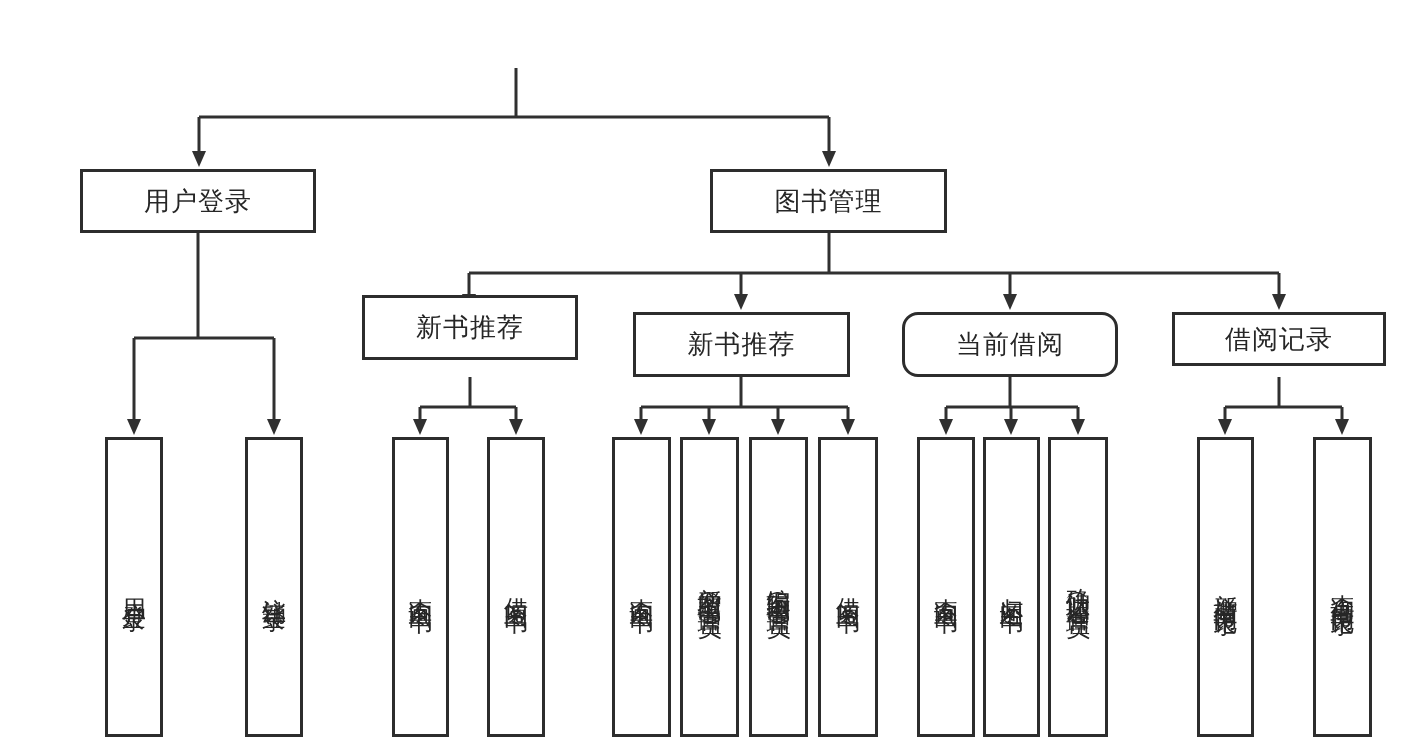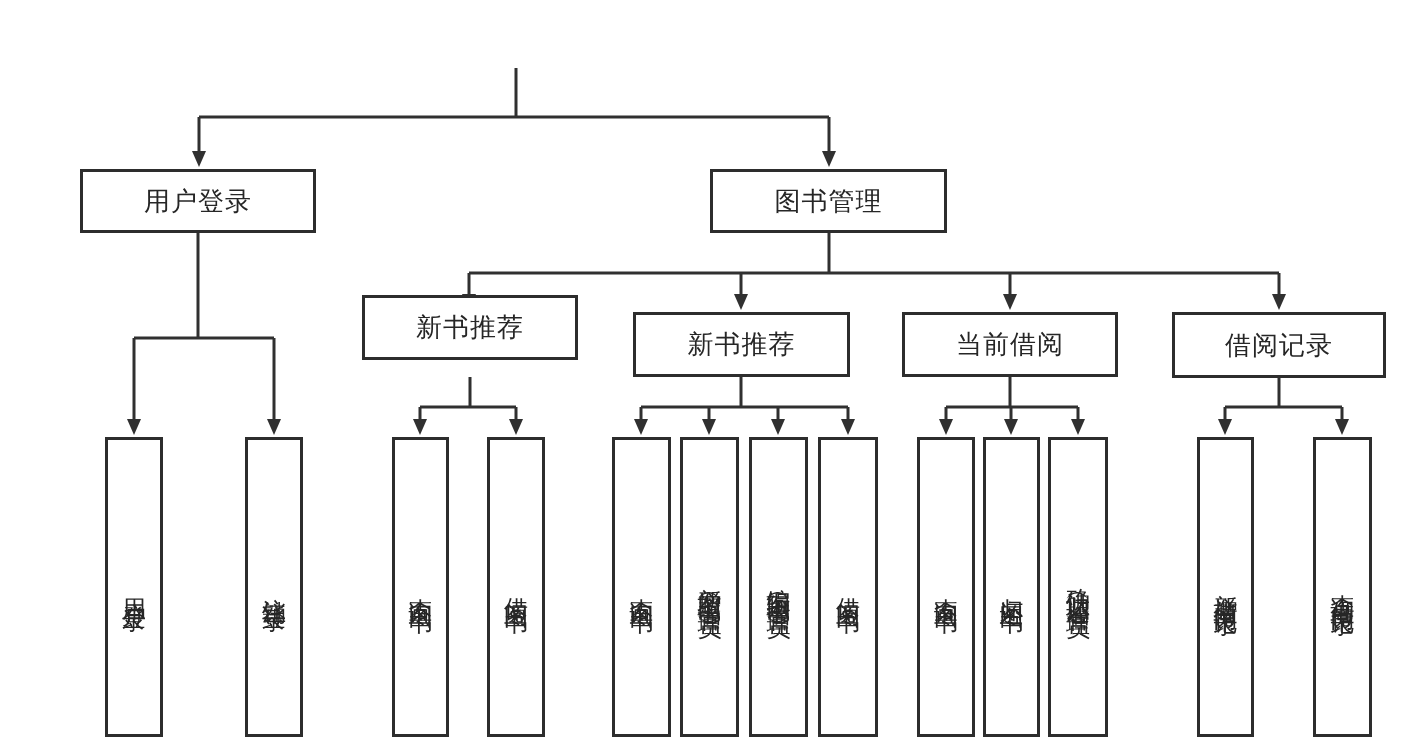--- a/index.html
+++ b/index.html
@@ -131,24 +131,24 @@
   <div class="node" style="left:710px; top:169px; width:237px; height:64px;">
     <span class="node-label">图书管理</span>
   </div>
 
   <div class="node" style="left:362px; top:295px; width:216px; height:65px;">
     <span class="node-label">新书推荐</span>
   </div>
   <div class="node" style="left:633px; top:312px; width:217px; height:65px;">
     <span class="node-label">新书推荐</span>
   </div>
-  <div class="node" style="left:902px; top:312px; width:216px; height:65px;">
+  <div class="node" style="left:902px; top:312px; width:216px; height:65px;border-radius:16px;">
     <span class="node-label">当前借阅</span>
   </div>
-  <div class="node" style="left:1172px; top:312px; width:214px; height:66px;">
+  <div class="node" style="left:1172px; top:312px; width:214px; height:54px;">
     <span class="node-label">借阅记录</span>
   </div>
 
   <div class="leaf" style="left:105px;">
     <span class="leaf-label">用户登录</span>
   </div>
   <div class="leaf" style="left:245px;">
     <span class="leaf-label">注销登录</span>
   </div>
 

